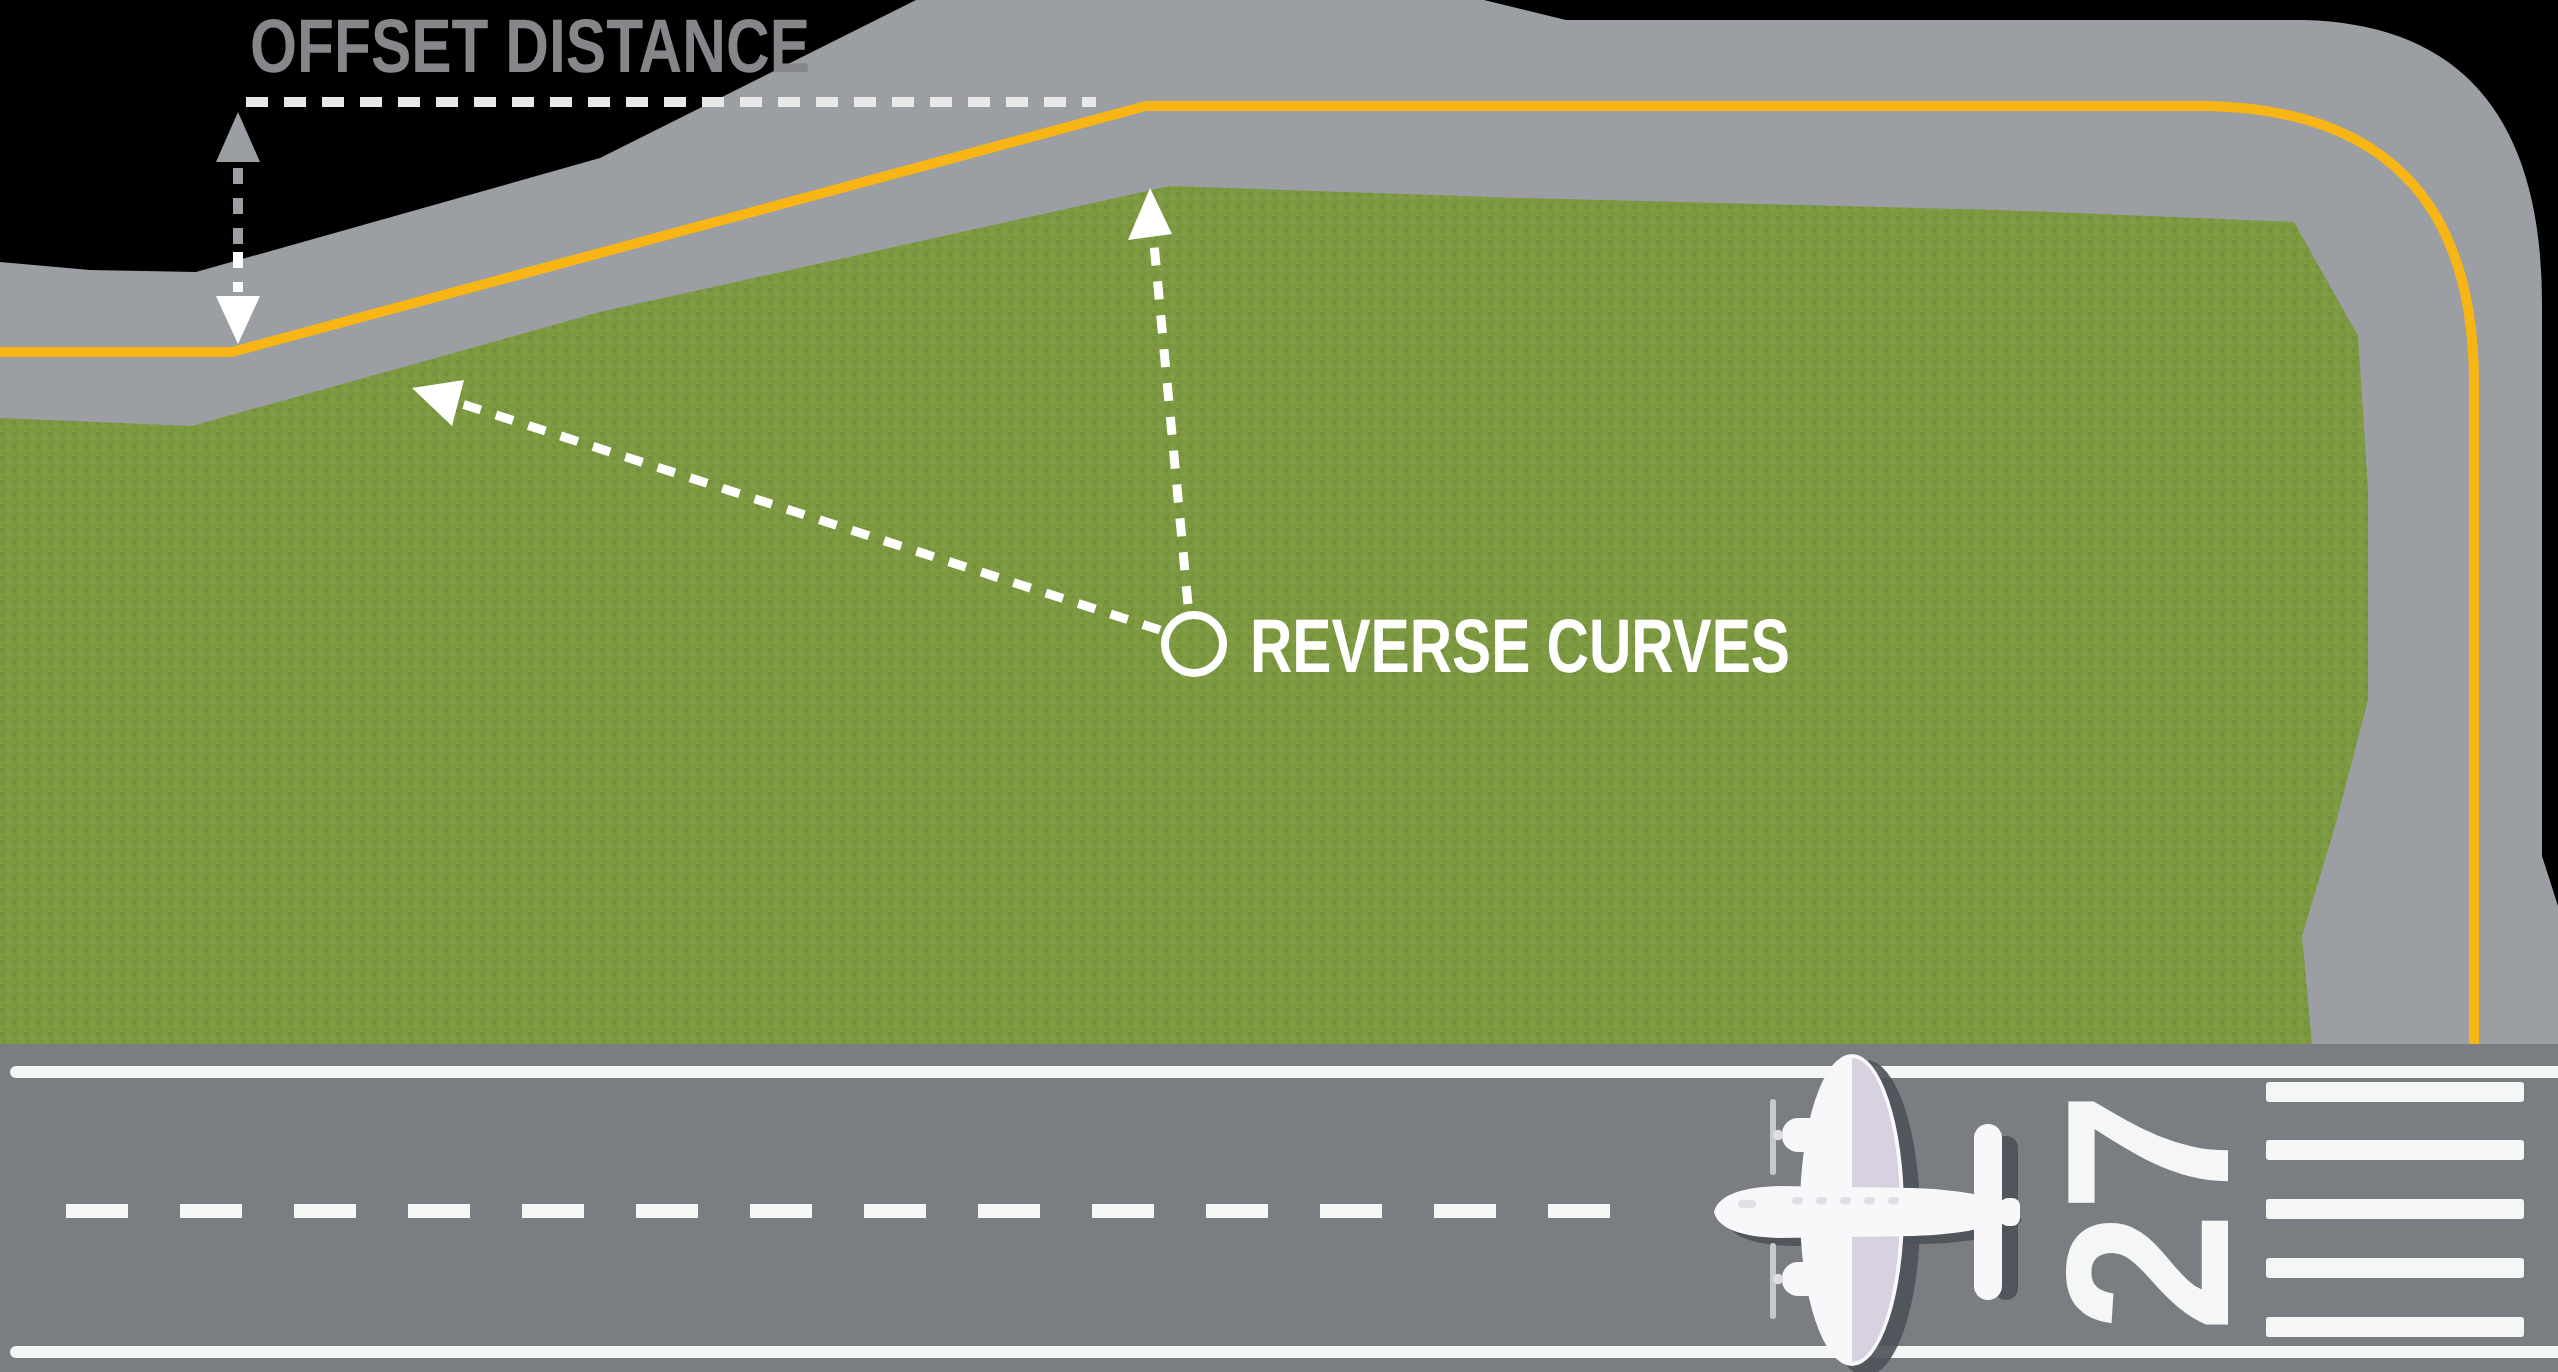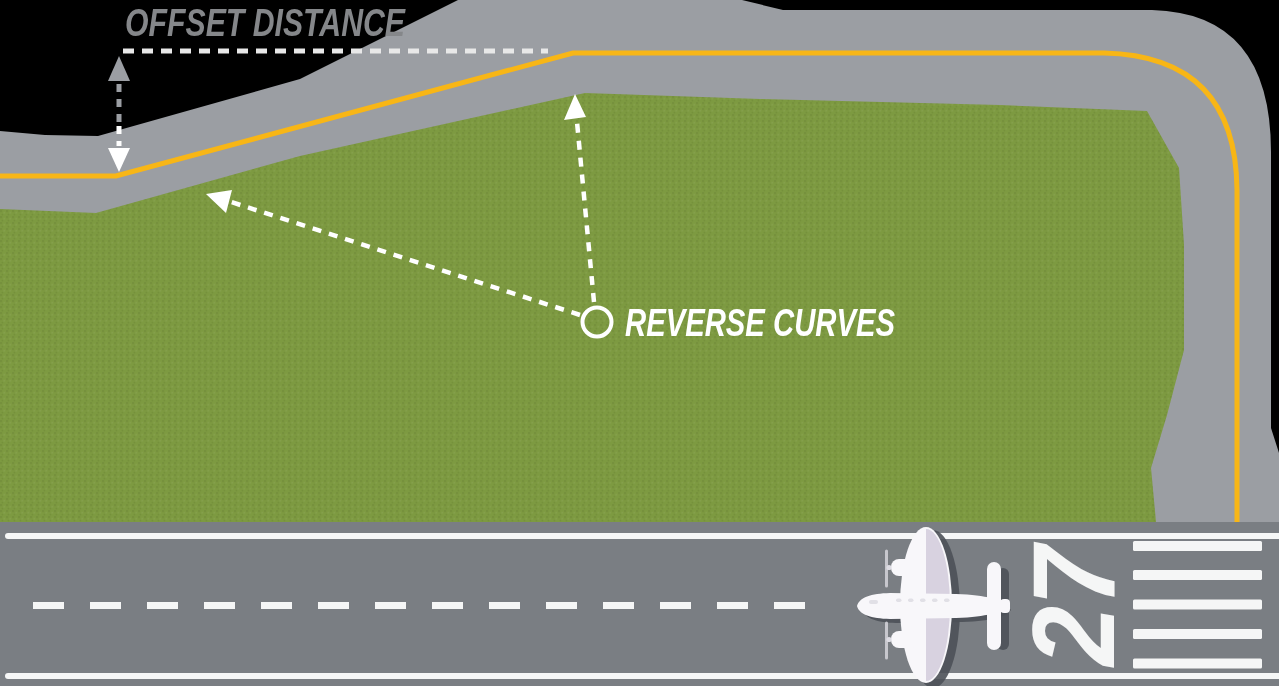--- a/index.html
+++ b/index.html
@@ -8,21 +8,20 @@
     background: #000;
     width: 1279px;
     height: 686px;
     overflow: hidden;
   }
   .stage {
     position: relative;
     width: 1279px;
     height: 686px;
     font-family: "Liberation Sans", "DejaVu Sans", sans-serif;
-    font-style: italic;
   }
   svg { display: block; }
   text {
     font-family: "Liberation Sans", "DejaVu Sans", sans-serif;
     font-weight: 700;
   }
 </style>
 </head>
 <body>
 

